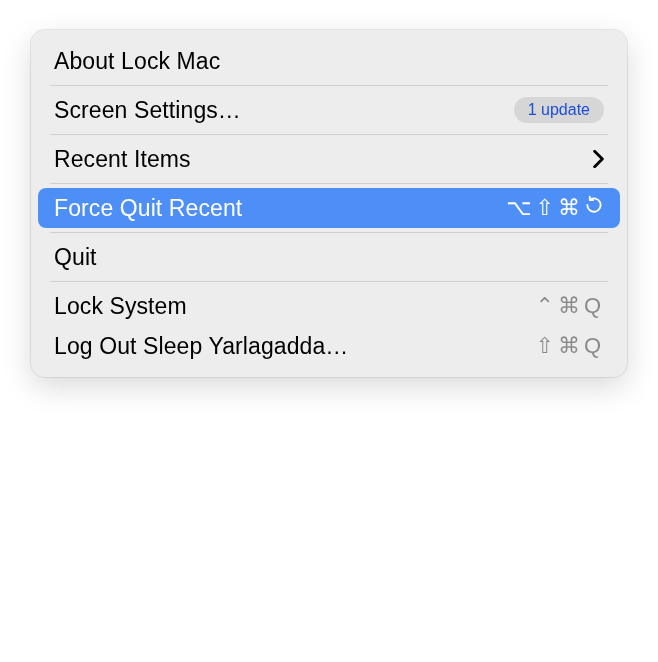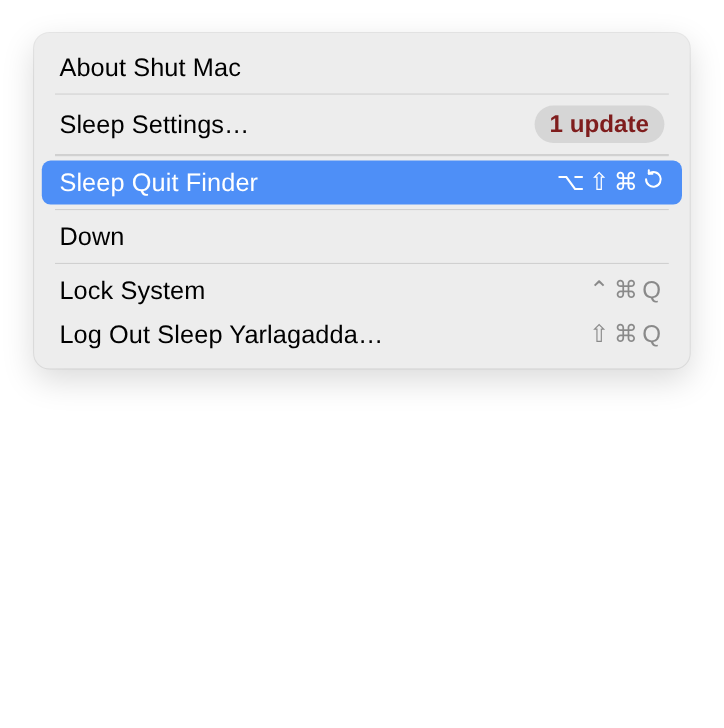--- a/index.html
+++ b/index.html
@@ -44,25 +44,25 @@
     }
     .item.highlighted {
       background: #4e8ff7;
     }
     .item.highlighted .item-label,
     .item.highlighted .shortcut {
       color: #fff;
     }
     .badge {
       background: #d6d6d6;
-      color: #7f1d1d;
-      font-size: 22px;
+      color: #1d4ed8;
+      font-size: 16px;
       padding: 4px 14px;
       border-radius: 20px;
-      font-weight: 700;
+      font-weight: 400;
     }
     .chevron {
       color: #000;
       display: flex;
       align-items: center;
     }
     .chevron svg { width: 11px; height: 18px; }
     .shortcut {
       font-size: 22px;
       color: rgba(0,0,0,0.42);
@@ -78,56 +78,66 @@
     }
     .relaunch-icon svg { width: 20px; height: 20px; }
   </style>
 </head>
 <body>
 
 <div class="menu">
 
   <div class="section">
     <div class="item">
-      <span class="item-label">About Shut Mac</span>
+      <span class="item-label">About Lock Mac</span>
     </div>
   </div>
   <div class="divider"></div>
 
   <div class="section">
     <div class="item">
-      <span class="item-label">Sleep Settings…</span>
+      <span class="item-label">Screen Settings…</span>
       <span class="badge">1 update</span>
     </div>
   </div>
   <div class="divider"></div>
 
+  <div class="section">
+    <div class="item">
+      <span class="item-label">Recent Items</span>
+      <span class="chevron">
+        <svg viewBox="0 0 8 14" fill="none">
+            <path d="M1 1l6 6-6 6" stroke="currentColor" stroke-width="2.2" stroke-linecap="round" stroke-linejoin="round"></path>
+          </svg>
+      </span>
+    </div>
+  </div>
   <div class="divider"></div>
 
   <div class="section">
     <div class="item highlighted">
-      <span class="item-label">Sleep Quit Finder</span>
+      <span class="item-label">Force Quit Recent</span>
       <span class="shortcut">
         <span>⌥</span>
         <span>⇧</span>
         <span>⌘</span>
         <span class="relaunch-icon">
           <svg viewBox="0 0 24 24" fill="none">
               <path d="M4 12a8 8 0 1 0 3-6.2" stroke="currentColor" stroke-width="2.2" stroke-linecap="round"></path>
               <path d="M7 2v4h4" stroke="currentColor" stroke-width="2.2" stroke-linecap="round" stroke-linejoin="round"></path>
             </svg>
         </span>
       </span>
     </div>
   </div>
   <div class="divider"></div>
 
   <div class="section">
     <div class="item">
-      <span class="item-label">Down</span>
+      <span class="item-label">Quit</span>
     </div>
   </div>
   <div class="divider"></div>
 
   <div class="section">
     <div class="item">
       <span class="item-label">Lock System</span>
       <span class="shortcut">
         <span>⌃</span>
         <span>⌘</span>

